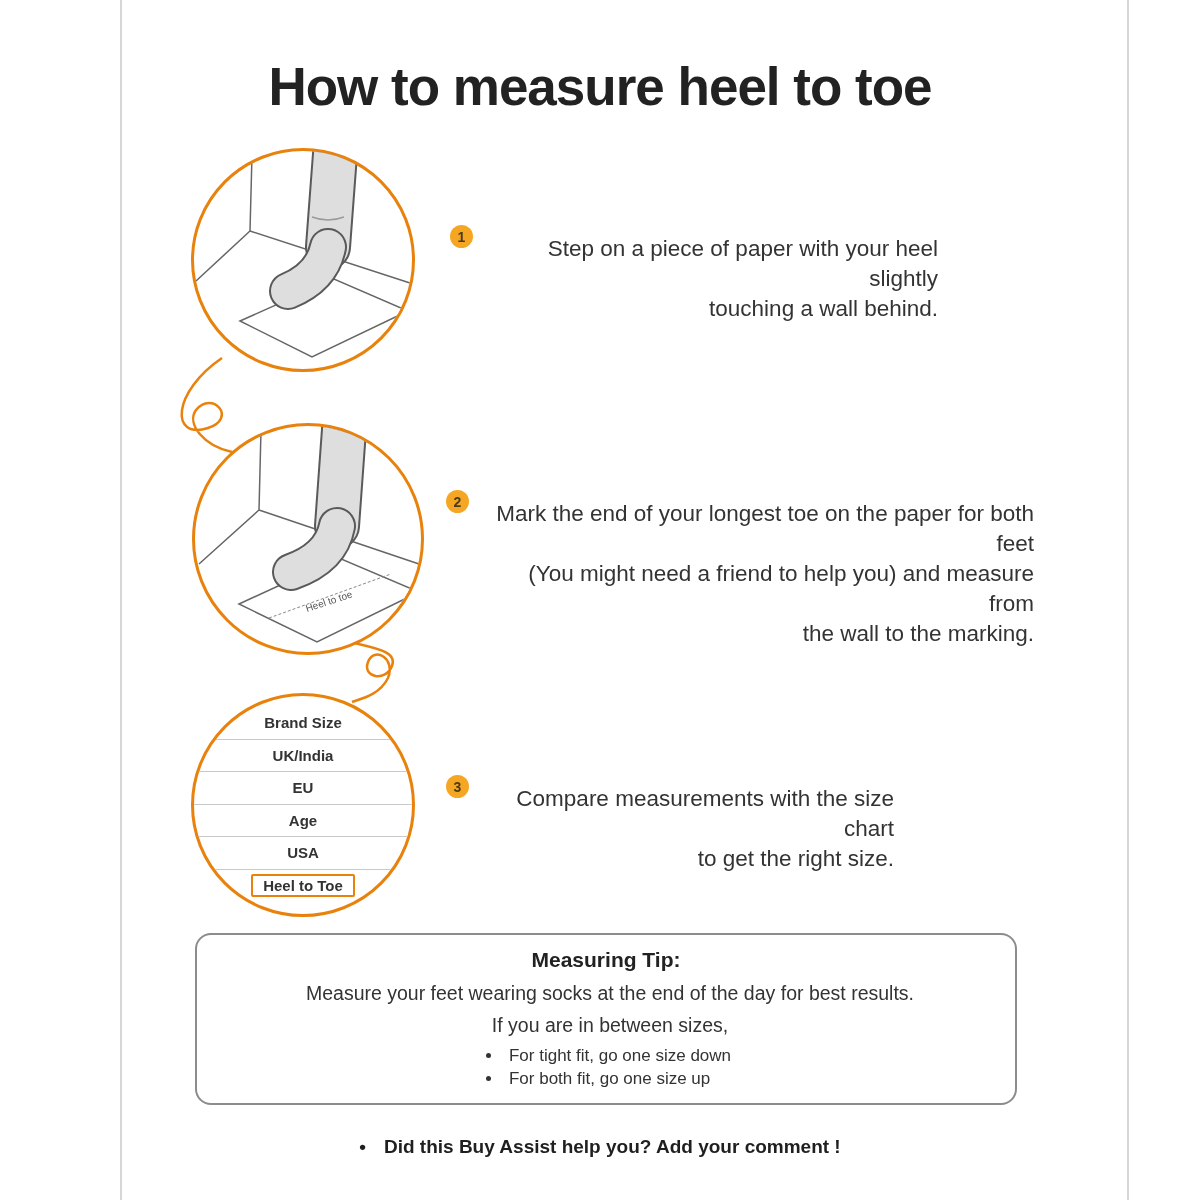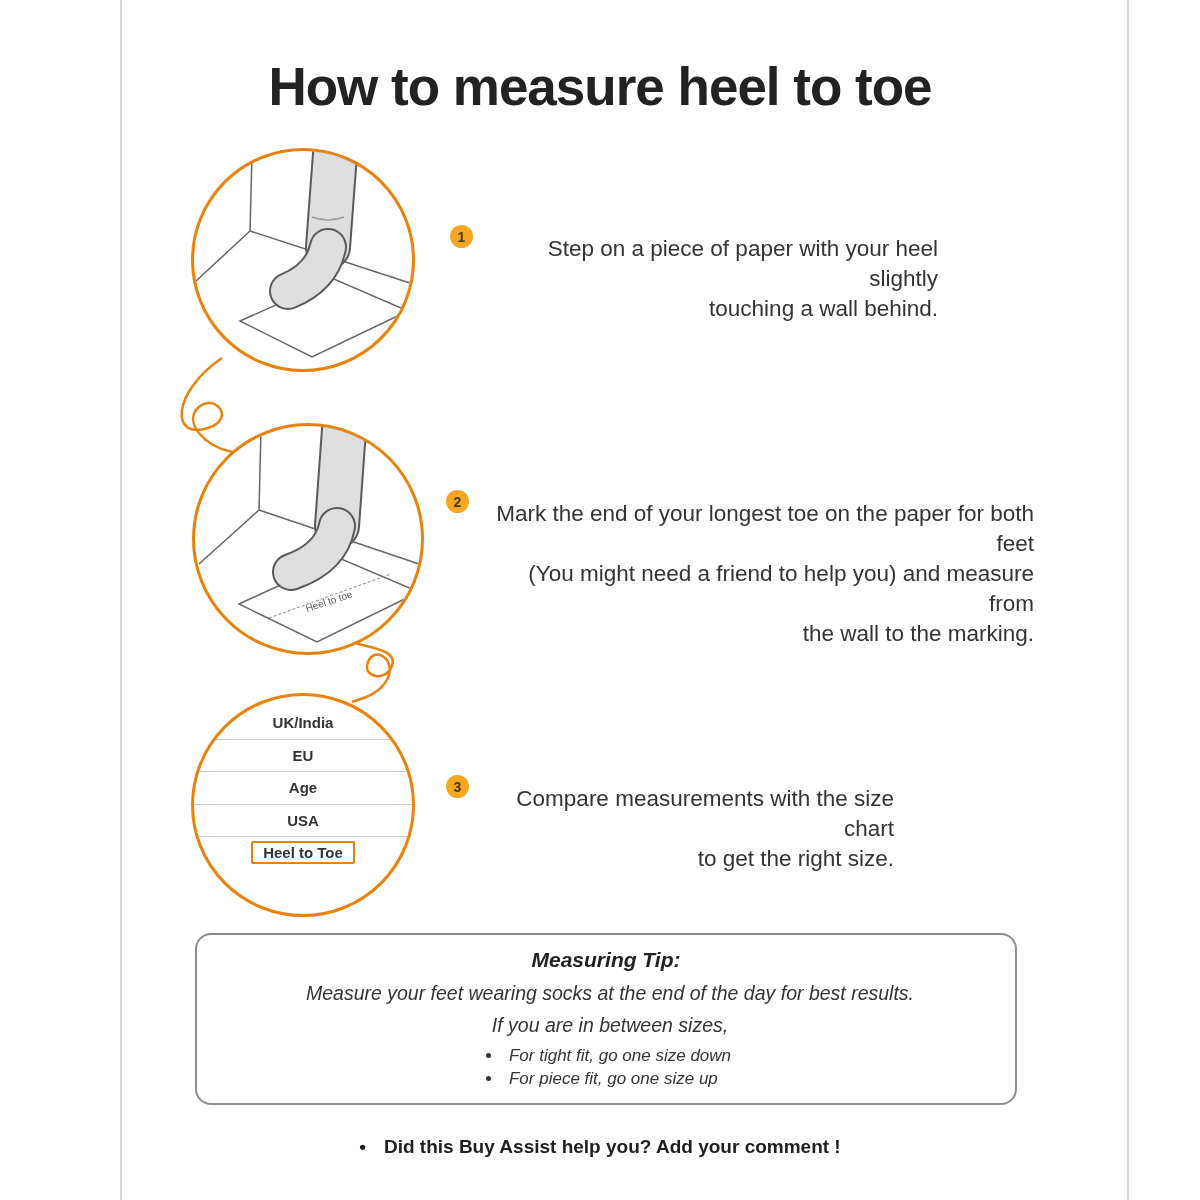--- a/index.html
+++ b/index.html
@@ -30,21 +30,21 @@
          justify-content:center;margin-top:3px;}
 
   .chart-rows{position:absolute;left:0;right:0;top:11px;}
   .chart-row{height:31.5px;display:flex;align-items:center;justify-content:center;
              border-bottom:1px solid #c9c9c9;font-size:15px;font-weight:700;color:#333;}
   .chart-row:last-child{border-bottom:none;}
   .hl-cell{border:2px solid #E8820C;border-radius:2px;padding:1px 10px;background:#fff;}
 
   .tipbox{position:absolute;left:195px;top:933px;width:822px;height:172px;
           border:2px solid #8c8c8c;border-radius:16px;box-sizing:border-box;
-          text-align:center;padding-top:13px;font-style:italic;}
+          text-align:center;padding-top:13px;}
   .tip-title{font-size:21px;font-weight:700;color:#222;margin:0 0 10px 0;}
   .tip-line{font-size:19.5px;margin:0 0 9px 8px;color:#333;}
   .tip-list{margin:2px auto 0 auto;padding:0 0 0 22px;width:fit-content;text-align:left;
             font-size:17px;color:#333;}
   .tip-list li{margin:3px 0;padding-left:6px;}
 
   .footer{position:absolute;left:0;right:0;top:1136px;display:flex;justify-content:center;
           align-items:baseline;gap:18px;font-size:19px;font-weight:700;color:#1f1f1f;}
 
   .illus{display:block;}
@@ -99,20 +99,23 @@
   <div class="step s2">
     <span class="badge">2</span>
     <p>Mark the end of your longest toe on the paper for both feet
 (You might need a friend to help you) and measure from
 the wall to the marking.</p>
   </div>
 
   <div class="circle c3">
     <div class="chart-rows">
       <div class="chart-row">
+          <span>Brand Size</span>
+        </div>
+      <div class="chart-row">
           <span>UK/India</span>
         </div>
       <div class="chart-row">
           <span>EU</span>
         </div>
       <div class="chart-row">
           <span>Age</span>
         </div>
       <div class="chart-row">
           <span>USA</span>
@@ -128,21 +131,21 @@
     <p>Compare measurements with the size chart
 to get the right size.</p>
   </div>
 
   <div class="tipbox">
     <p class="tip-title">Measuring Tip:</p>
     <p class="tip-line">Measure your feet wearing socks at the end of the day for best results.</p>
     <p class="tip-line">If you are in between sizes,</p>
     <ul class="tip-list">
       <li>For tight fit, go one size down</li>
-      <li>For piece fit, go one size up</li>
+      <li>For both fit, go one size up</li>
     </ul>
   </div>
 
   <div class="footer">
     <span>•</span>
     <span>Did this Buy Assist help you? Add your comment !</span>
   </div>
 </div>
 
 </body></html>

